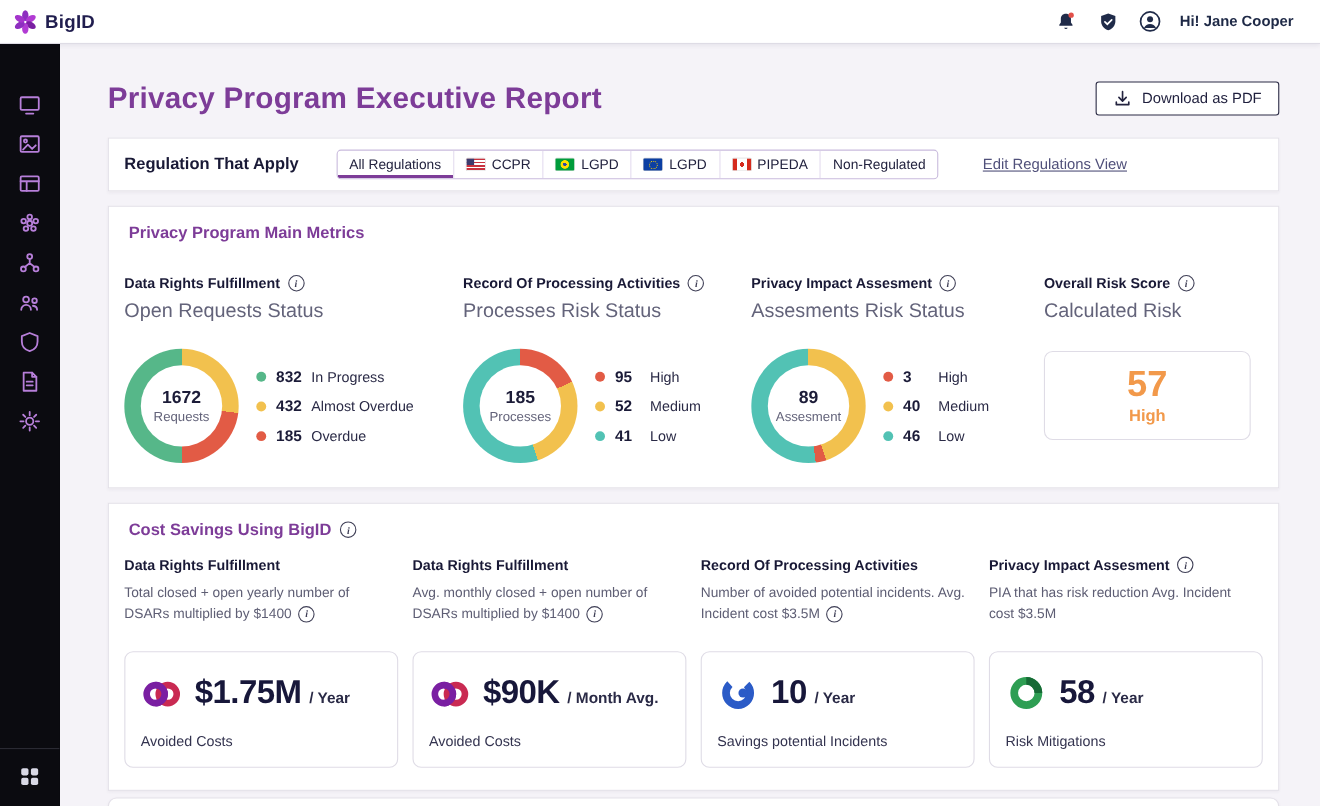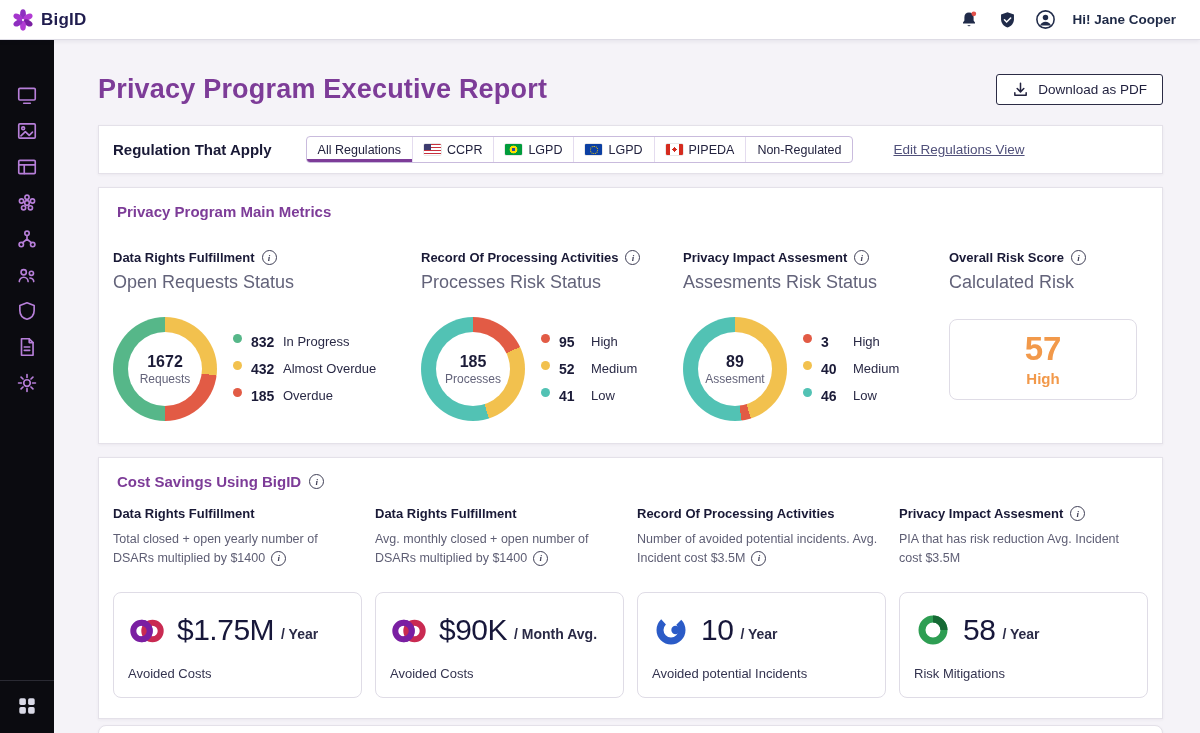--- a/index.html
+++ b/index.html
@@ -71,37 +71,37 @@
   .col-head{display:flex;align-items:center;gap:7px;}
   .col-title{font-size:13px;font-weight:700;color:#191936;}
   .col-sub{margin-top:7px;font-size:18px;color:#63637A;}
   .donut-row{display:flex;margin-top:24px;}
   .donut{width:104px;height:104px;border-radius:50%;position:relative;flex:none;}
   .donut-hole{position:absolute;inset:15px;background:#fff;border-radius:50%;
     display:flex;flex-direction:column;align-items:center;justify-content:center;gap:1px;}
   .dv{font-size:16px;font-weight:700;color:#1C1C38;}
   .dl{font-size:12px;color:#63637A;}
   .legend{margin-left:16px;display:flex;flex-direction:column;justify-content:center;gap:11px;}
-  .legend-row{display:flex;align-items:flex-start;font-size:13px;color:#2A2A46;}
+  .legend-row{display:flex;align-items:center;font-size:13px;color:#2A2A46;}
   .dot{width:9px;height:9px;border-radius:50%;margin-right:9px;flex:none;}
   .legend-row b{font-size:14px;font-weight:700;color:#1B1B38;margin-right:6px;min-width:26px;}
   .risk-box{width:188px;height:81px;border:1px solid #DFDCE6;border-radius:8px;margin-top:26px;
     display:flex;flex-direction:column;align-items:center;justify-content:center;background:#fff;}
   .risk-score{font-size:33px;font-weight:600;color:#F2994A;line-height:1;}
   .risk-level{font-size:15px;font-weight:600;color:#F2994A;margin-top:5px;}
 
   
   .cost-card{margin-top:13px;padding:15px 14px 20px;}
   .cost-grid{display:grid;grid-template-columns:repeat(4,1fr);gap:13px;margin-top:16px;}
   .cost-desc{margin-top:9px;font-size:12.5px;line-height:1.5;color:#5E5E74;min-height:54px;padding-right:6px;}
   .cost-desc .info{margin-left:6px;}
   .stat-box{margin-top:8px;border:1px solid #DFDCE6;border-radius:8px;background:#fff;padding:18px 14px 16px;}
   .stat-top{display:flex;align-items:center;}
   .stat-icon{width:38px;height:38px;margin-right:11px;flex:none;}
-  .stat-value{font-size:30px;font-weight:400;color:#17173A;letter-spacing:-.5px;white-space:nowrap;}
+  .stat-value{font-size:30px;font-weight:700;color:#17173A;letter-spacing:-.5px;white-space:nowrap;}
   .stat-unit{font-size:14px;font-weight:600;color:#2A2A46;margin-left:7px;margin-top:7px;white-space:nowrap;}
   .stat-label{margin-top:17px;font-size:13px;color:#33334F;}
 
   .bottom-peek{margin-top:6px;height:12px;border-radius:8px 8px 0 0;}
 </style>
 </head>
 <body>
 
 <header class="topbar">
   <div class="brand">
@@ -436,21 +436,21 @@
     </div>
     <div class="stat-box">
       <div class="stat-top">
         <span class="stat-icon"><svg width="38" height="38" viewBox="0 0 38 38">
                   <circle cx="19" cy="19" r="11" fill="none" stroke="#2B5BC7" stroke-width="7" stroke-dasharray="52 18" transform="rotate(-45 19 19)"></circle>
                   <circle cx="23.5" cy="19" r="4.2" fill="#2B5BC7"></circle>
                 </svg></span>
         <span class="stat-value">10</span>
         <span class="stat-unit">/ Year</span>
       </div>
-      <div class="stat-label">Avoided potential Incidents</div>
+      <div class="stat-label">Savings potential Incidents</div>
     </div>
   </div>
 
   <div class="cost-col">
     <div class="col-head">
       <span class="col-title t">Privacy Impact Assesment</span>
       <span class="info hdr-info"></span>
     </div>
     <div class="cost-desc">
       <span class="d">PIA that has risk reduction Avg. Incident cost $3.5M</span>

